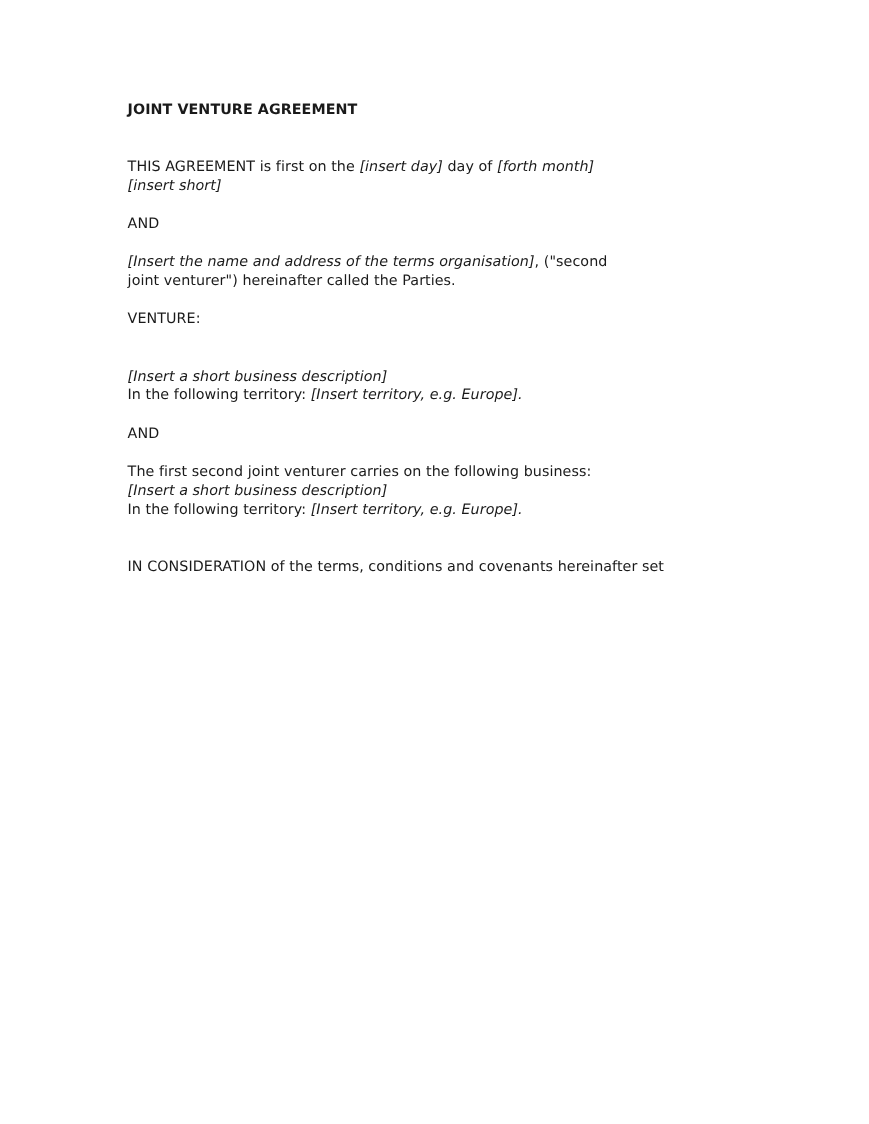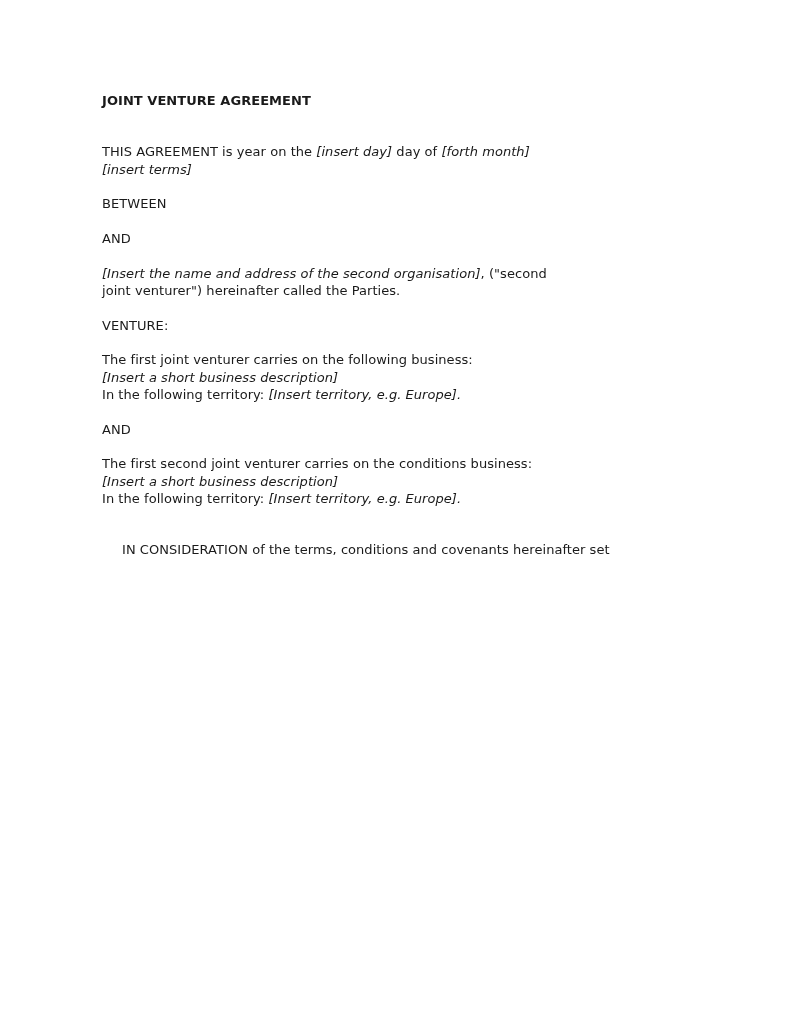--- a/index.html
+++ b/index.html
@@ -1,59 +1,58 @@
 <!DOCTYPE html>
 <html><head>
 <meta charset="utf-8">
 <style>
   html, body { margin: 0; padding: 0; background: #ffffff; }
   body { width: 790px; height: 1022px; position: relative; overflow: hidden; }
   .page {
-    position: absolute; left: 102px; top: 92px; width: 560px;
+    position: absolute; left: 116px; top: 92px; width: 560px;
     font-family: "DejaVu Sans", sans-serif; font-size: 13px; line-height: 17.4px;
     color: #1a1a1a; letter-spacing: 0.05px;
   }
   .title { font-weight: bold; font-size: 13px; margin: 0 0 34px 0; }
   p { margin: 0 0 17.2px 0; }
-  .gap2 { margin-top: 34px; margin-left: 20px; }
+  .gap2 { margin-top: 34px; }
   em { font-style: italic; text-align: right; }
 </style>
 </head>
 <body>
 
 <div class="page">
   <div class="title">JOINT VENTURE AGREEMENT</div>
 
   <p>
-    <span>THIS AGREEMENT is year on the </span><em>[insert day]</em><span> day of </span><em>[forth month]</em><br>
-    <em>[insert terms]</em>
+    <span>THIS AGREEMENT is first on the </span><em>[insert day]</em><span> day of </span><em>[forth month]</em><br>
+    <em>[insert short]</em>
   </p>
 
-  <p>BETWEEN</p>
 
 
   <p>AND</p>
 
   <p>
-    <em>[Insert the name and address of the second organisation]</em><span>, ("second</span><br>
+    <em>[Insert the name and address of the terms organisation]</em><span>, ("second</span><br>
     <span>joint venturer") hereinafter called the Parties.</span>
   </p>
 
   <p>VENTURE:</p>
 
   <p>
-    <span>The first joint venturer carries on the following business:</span><br>
+    <br>
     <em>[Insert a short business description]</em><br>
     <span>In the following territory: </span><em>[Insert territory, e.g. Europe].</em>
   </p>
 
   <p>AND</p>
 
   <p>
-    <span>The first second joint venturer carries on the conditions business:</span><br>
+    <span>The first second joint venturer carries on the following business:</span><br>
     <em>[Insert a short business description]</em><br>
     <span>In the following territory: </span><em>[Insert territory, e.g. Europe].</em>
   </p>
 
   <p class="gap2">
     <span>IN CONSIDERATION of the terms, conditions and covenants hereinafter set</span><br>
   </p>
 </div>
 
 </body></html>

